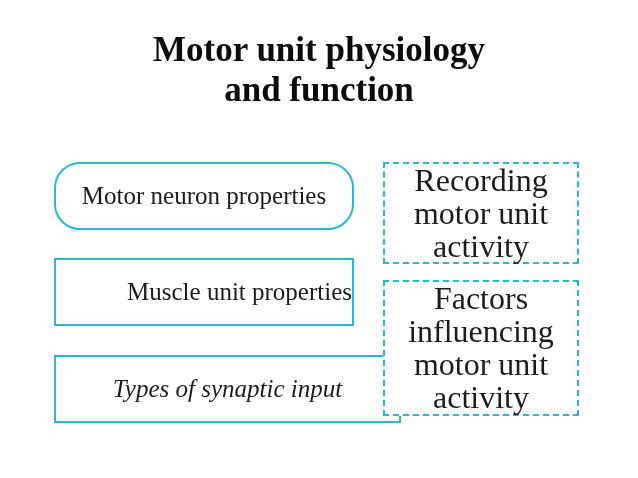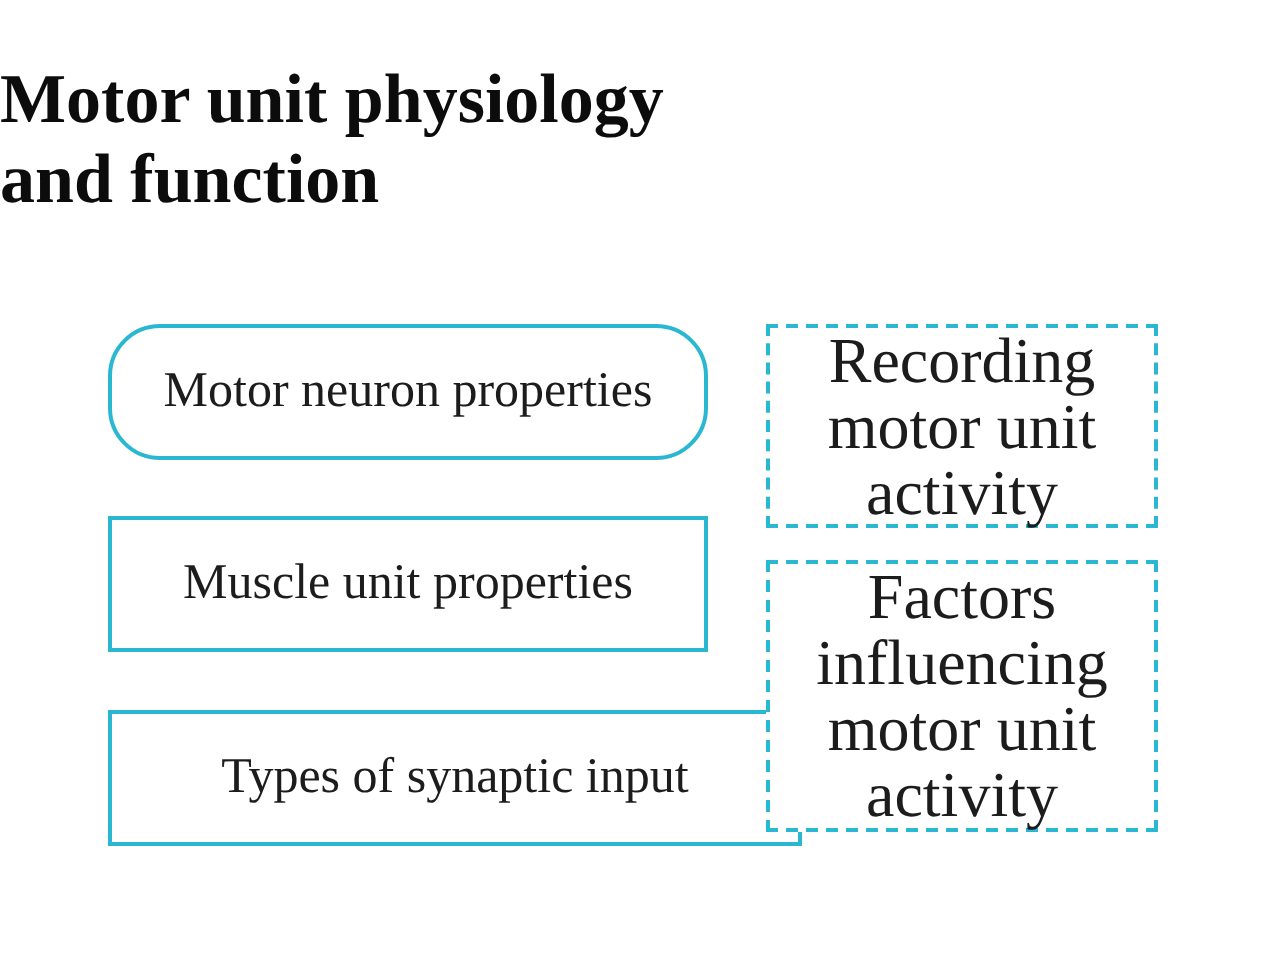--- a/index.html
+++ b/index.html
@@ -16,20 +16,21 @@
     height: 478px;
     background: var(--bg);
     overflow: hidden;
     font-family: "Liberation Serif", "DejaVu Serif", serif;
   }
   .title {
     position: absolute;
     left: 0;
     right: 0;
     top: 30px;
+    text-align: center;
     font-family: "Liberation Serif", "DejaVu Serif", serif;
     font-weight: 700;
     font-size: 35px;
     line-height: 40px;
     letter-spacing: 0px;
     color: var(--title);
     white-space: pre-line;
   }
   .box {
     position: absolute;
@@ -38,22 +39,22 @@
     justify-content: center;
     text-align: center;
     background: var(--bg);
     border: 2px solid var(--accent);
     color: var(--text);
     font-size: 25px;
     line-height: 30px;
   }
   .box .box-label { white-space: pre-line; }
   .solid-1 { left: 54px;  top: 162px; width: 300px; height: 68px; border-radius: 26px; }
-  .solid-2 { left: 54px;  top: 258px; width: 300px; height: 68px; }
-  .solid-3 { left: 54px;  top: 355px; width: 347px; height: 68px; }
+  .solid-2 { left: 54px;  top: 258px; width: 300px; height: 68px; justify-content: flex-end; }
+  .solid-3 { left: 54px;  top: 355px; width: 347px; height: 68px; font-style: italic; }
   .dashed  { border-style: dashed; font-size: 32px; line-height: 33px; }
   .dashed-1 { left: 383px; top: 162px; width: 196px; height: 102px; }
   .dashed-2 { left: 383px; top: 280px; width: 196px; height: 136px; }
 </style>
 </head>
 <body>
 
 <div class="slide">
 
   <h1 class="title">Motor unit physiology

